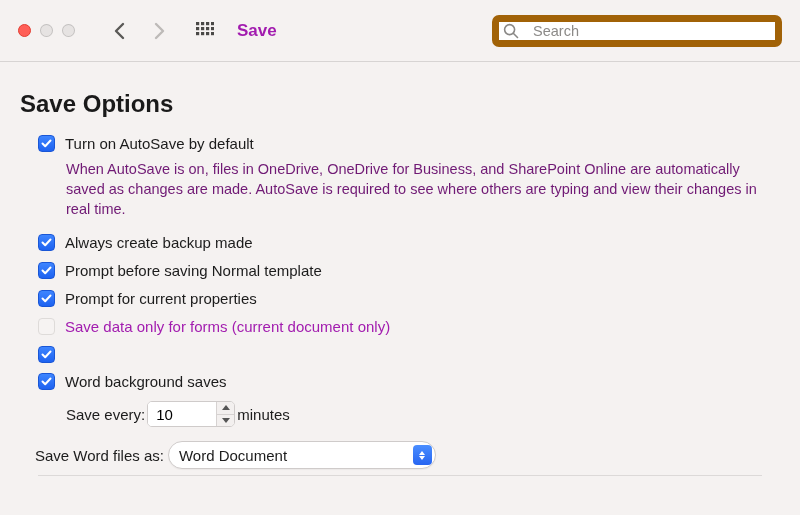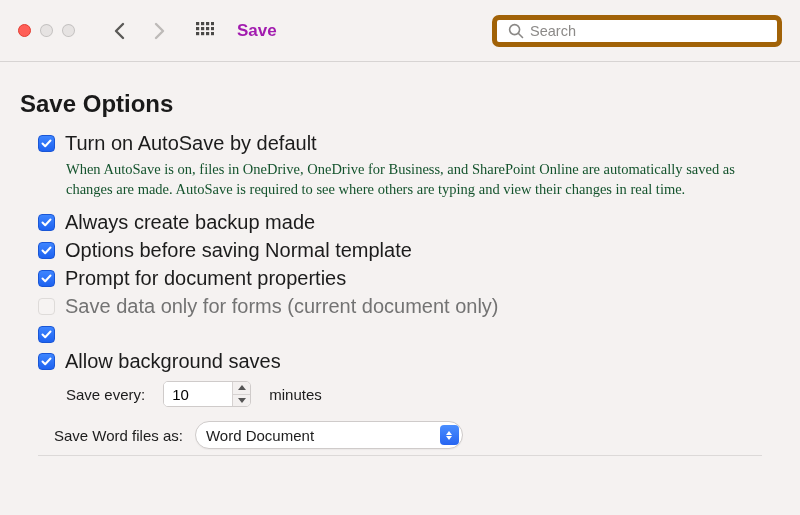--- a/index.html
+++ b/index.html
@@ -34,25 +34,25 @@
     .apps-btn {
       width: 28px; height: 28px;
       display: flex; align-items: center; justify-content: center;
       color: #4a4947; margin-left: 6px; margin-right: 6px;
     }
     .title-text { font-size: 17px; font-weight: 600; color: #a21caf; }
     .spacer { flex: 1; }
     .search-box {
       width: 290px; height: 32px;
       background: #fff;
-      border: 5px solid #a16207;
+      border: 7px solid #a16207;
       border-radius: 7px;
       display: flex; align-items: center;
-      padding: 0 11px;
-      gap: 6px;
+      padding: 0 4px;
+      gap: 14px;
     }
     .search-box svg { color: #8a8886; flex-shrink: 0; }
     .search-input {
       border: none; outline: none; flex: 1;
       font-size: 14.5px; color: #333; background: transparent;
     }
     .search-input::placeholder { color: #8c8a88; }
 
     .content { padding: 28px 20px 18px 20px; }
     .section-title {
@@ -75,33 +75,33 @@
     }
     .checkbox.checked {
       background: linear-gradient(#3e85ff,#1e62f0);
       border: 0.5px solid #1956d6;
     }
     .checkbox.unchecked {
       background: #fff;
       border: 1px solid #cfcbca;
     }
     .checkbox.checked svg { color: #fff; }
-    .cb-label { font-size: 20px; line-height: 19px; }
-    .row.disabled .cb-label { color: #737373; }
+    .cb-label { font-size: 15px; line-height: 19px; }
+    .row.disabled .cb-label { color: #a21caf; }
     .row.disabled .checkbox.unchecked { border-color: #dedbd9; background:#f6f3f2; }
     .desc {
-      font-size: 14.5px; line-height: 20px; color: #14532d;
+      font-size: 14.5px; line-height: 20px; color: #701a75;
       margin-left: 46px; margin-right: 18px;
-      margin-bottom: 14px; margin-top: -3px; font-family: Liberation Serif, serif;
+      margin-bottom: 14px; margin-top: -3px;
     }
 
     .subrow {
       display: flex; align-items: center;
       margin-left: 46px; margin-top: 10px; margin-bottom: 14px;
-      gap: 18px; font-size: 15px;
+      gap: 2px; font-size: 15px;
     }
     .num-field-wrap {
       display: flex; align-items: stretch;
       background: #fff;
       border: 1px solid #cfcbca;
       border-radius: 5px;
       height: 26px; overflow: hidden;
     }
     .num-input {
       width: 68px; border: none; outline: none;
@@ -113,22 +113,22 @@
     }
     .step-btn {
       flex:1; display:flex; align-items:center; justify-content:center;
       font-size: 8px; line-height: 0; color:#555; background:#f3f0ef;
       cursor: pointer;
     }
     .step-btn:first-child { border-bottom: 1px solid #d6d2d1; }
 
     .selectrow {
       display: flex; align-items: center;
-      margin-left: 34px;
-      gap: 12px; font-size: 15px;
+      margin-left: 15px;
+      gap: 4px; font-size: 15px;
     }
     .popup {
       display:flex; align-items:center; justify-content: space-between;
       background: #fff;
       border: 1px solid #cfcbca;
       border-radius: 14px;
       height: 28px;
       width: 268px;
       padding: 0 3px 0 10px;
       cursor: pointer;
@@ -216,30 +216,30 @@
     </div>
     <div class="cb-label">Always create backup made</div>
   </div>
 
   <div class="row">
     <div class="checkbox checked">
       <svg width="11" height="11" viewBox="0 0 11 11">
           <path d="M1.5 5.5 L4.2 8.2 L9.5 2.5" fill="none" stroke="currentColor" stroke-width="2" stroke-linecap="round" stroke-linejoin="round"></path>
         </svg>
     </div>
-    <div class="cb-label">Options before saving Normal template</div>
-  </div>
-
-  <div class="row">
-    <div class="checkbox checked">
-      <svg width="11" height="11" viewBox="0 0 11 11">
-          <path d="M1.5 5.5 L4.2 8.2 L9.5 2.5" fill="none" stroke="currentColor" stroke-width="2" stroke-linecap="round" stroke-linejoin="round"></path>
-        </svg>
-    </div>
-    <div class="cb-label">Prompt for document properties</div>
+    <div class="cb-label">Prompt before saving Normal template</div>
+  </div>
+
+  <div class="row">
+    <div class="checkbox checked">
+      <svg width="11" height="11" viewBox="0 0 11 11">
+          <path d="M1.5 5.5 L4.2 8.2 L9.5 2.5" fill="none" stroke="currentColor" stroke-width="2" stroke-linecap="round" stroke-linejoin="round"></path>
+        </svg>
+    </div>
+    <div class="cb-label">Prompt for current properties</div>
   </div>
 
   <div class="row disabled">
     <div class="checkbox unchecked"></div>
     <div class="cb-label">Save data only for forms (current document only)</div>
   </div>
 
   <div class="row">
     <div class="checkbox checked">
       <svg width="11" height="11" viewBox="0 0 11 11">
@@ -247,21 +247,21 @@
         </svg>
     </div>
   </div>
 
   <div class="row">
     <div class="checkbox checked">
       <svg width="11" height="11" viewBox="0 0 11 11">
           <path d="M1.5 5.5 L4.2 8.2 L9.5 2.5" fill="none" stroke="currentColor" stroke-width="2" stroke-linecap="round" stroke-linejoin="round"></path>
         </svg>
     </div>
-    <div class="cb-label">Allow background saves</div>
+    <div class="cb-label">Word background saves</div>
   </div>
 
 
   <div class="subrow">
     <span>Save every:</span>
     <div class="num-field-wrap">
       <input class="num-input" value="10" style="">
       <div class="stepper">
         <div class="step-btn">
           <svg width="8" height="5" viewBox="0 0 8 5">

